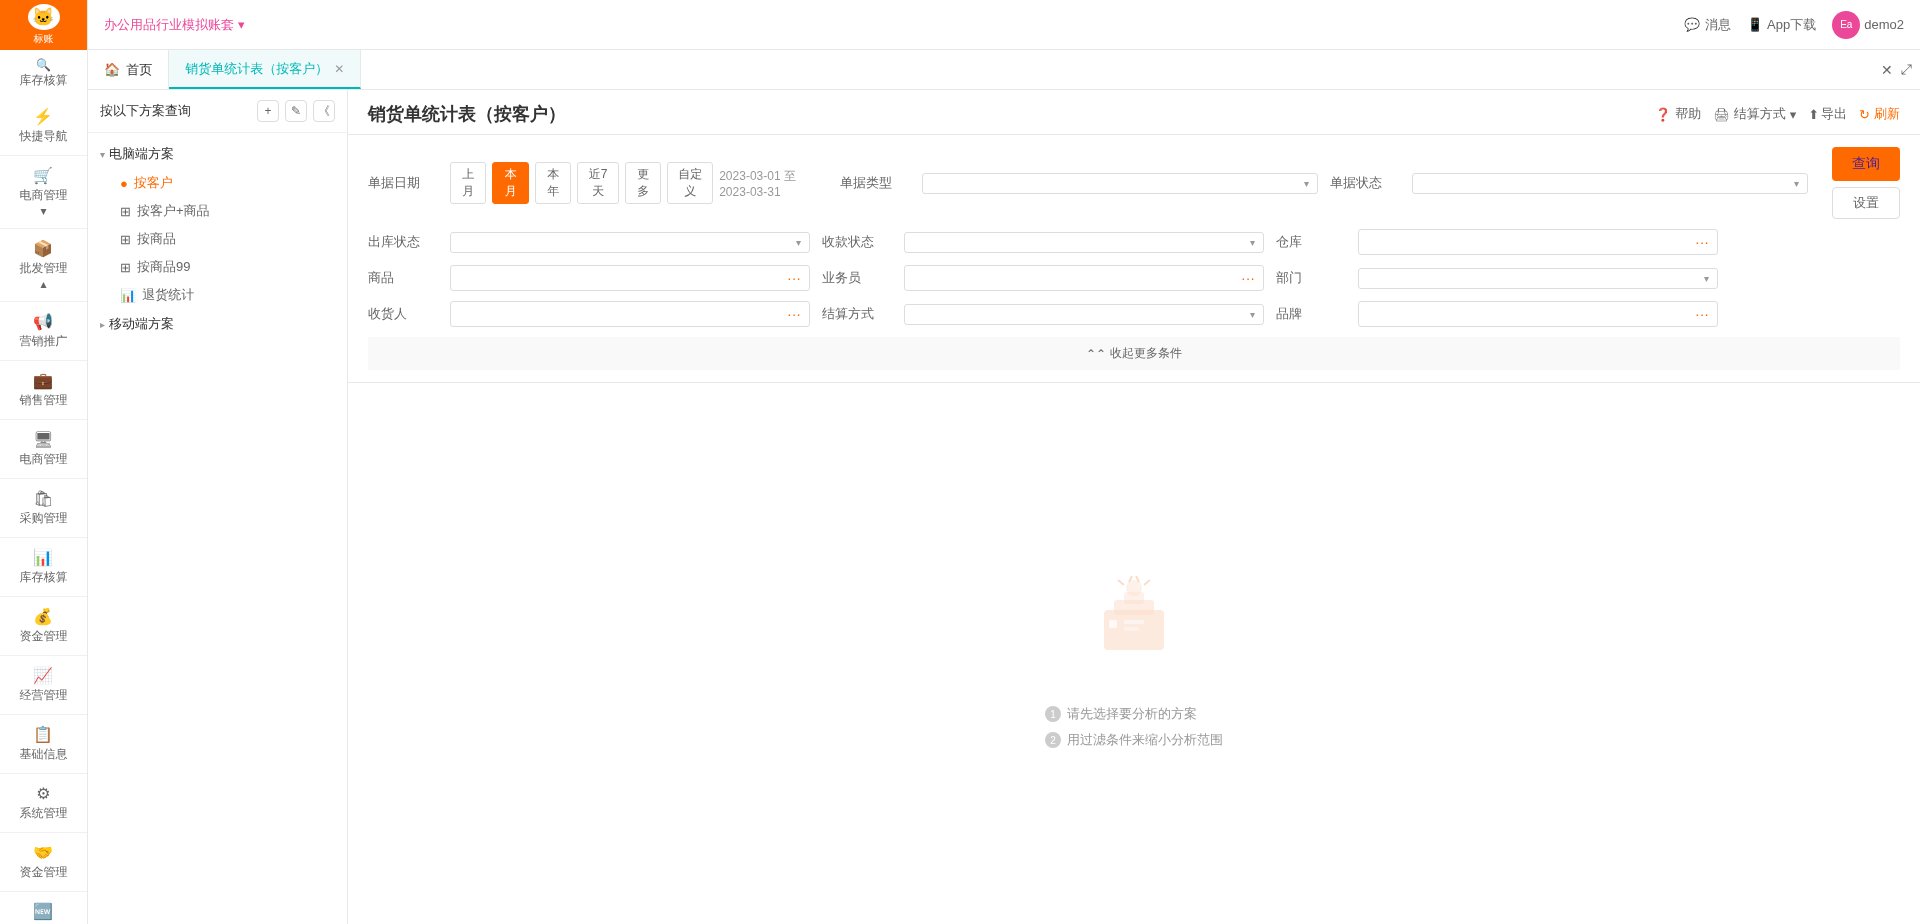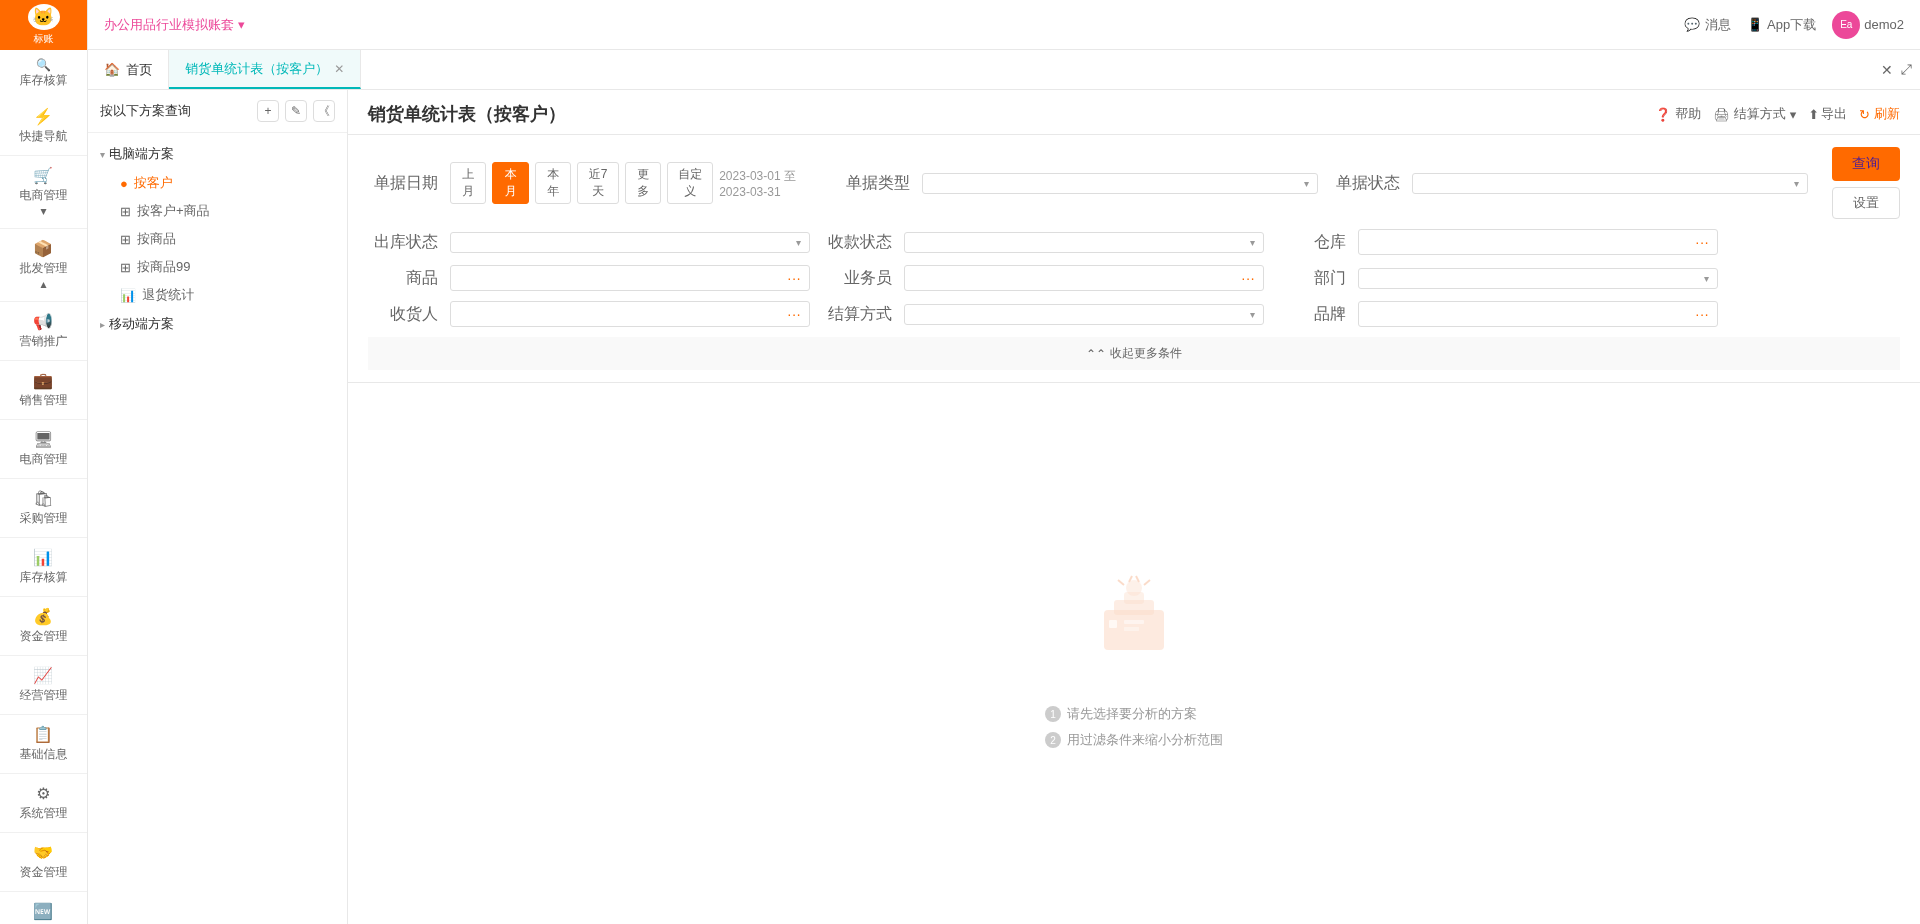--- a/index.html
+++ b/index.html
@@ -61,21 +61,21 @@
     .page-title { font-size: 18px; font-weight: bold; color: #333; }
     .page-actions { display: flex; align-items: center; gap: 12px; }
     .page-action-btn { display: flex; align-items: center; gap: 4px; color: #666; font-size: 13px; cursor: pointer; }
     .export-btn { display: flex; align-items: center; gap: 2px; }
     .refresh-btn { color: #ff6a00; }
 
     
     .filter-area { background: #fff; padding: 12px 20px; border-bottom: 1px solid #e8e8e8; }
     .filter-row { display: flex; align-items: center; gap: 12px; margin-bottom: 10px; }
     .filter-row:last-child { margin-bottom: 0; }
-    .filter-label { width: 70px; color: #666; font-size: 16px; text-align: right; flex-shrink: 0; }
+    .filter-label { width: 70px; color: #666; font-size: 13px; text-align: left; flex-shrink: 0; }
     .filter-control { flex: 1; display: flex; align-items: center; }
     .date-control { display: flex; align-items: center; gap: 6px; }
     .date-btn { padding: 3px 8px; border: 1px solid #ddd; border-radius: 3px; cursor: pointer; font-size: 12px; color: #666; background: #fff; }
     .date-btn.active { background: #ff6a00; color: #fff; border-color: #ff6a00; }
     .date-range { font-size: 12px; color: #999; }
     .select-control { display: flex; align-items: center; border: 1px solid #ddd; border-radius: 3px; padding: 4px 8px; background: #fff; cursor: pointer; min-width: 120px; gap: 4px; }
     .select-arrow { color: #999; font-size: 10px; margin-left: auto; }
     .input-control { display: flex; align-items: center; border: 1px solid #ddd; border-radius: 3px; padding: 4px 8px; background: #fff; cursor: pointer; flex: 1; justify-content: flex-end; }
     .input-control .dots { color: #ff6a00; font-size: 14px; }
     .collapse-row { display: flex; align-items: center; justify-content: center; padding: 8px; background: #f9f9f9; cursor: pointer; color: #666; font-size: 12px; gap: 4px; }

